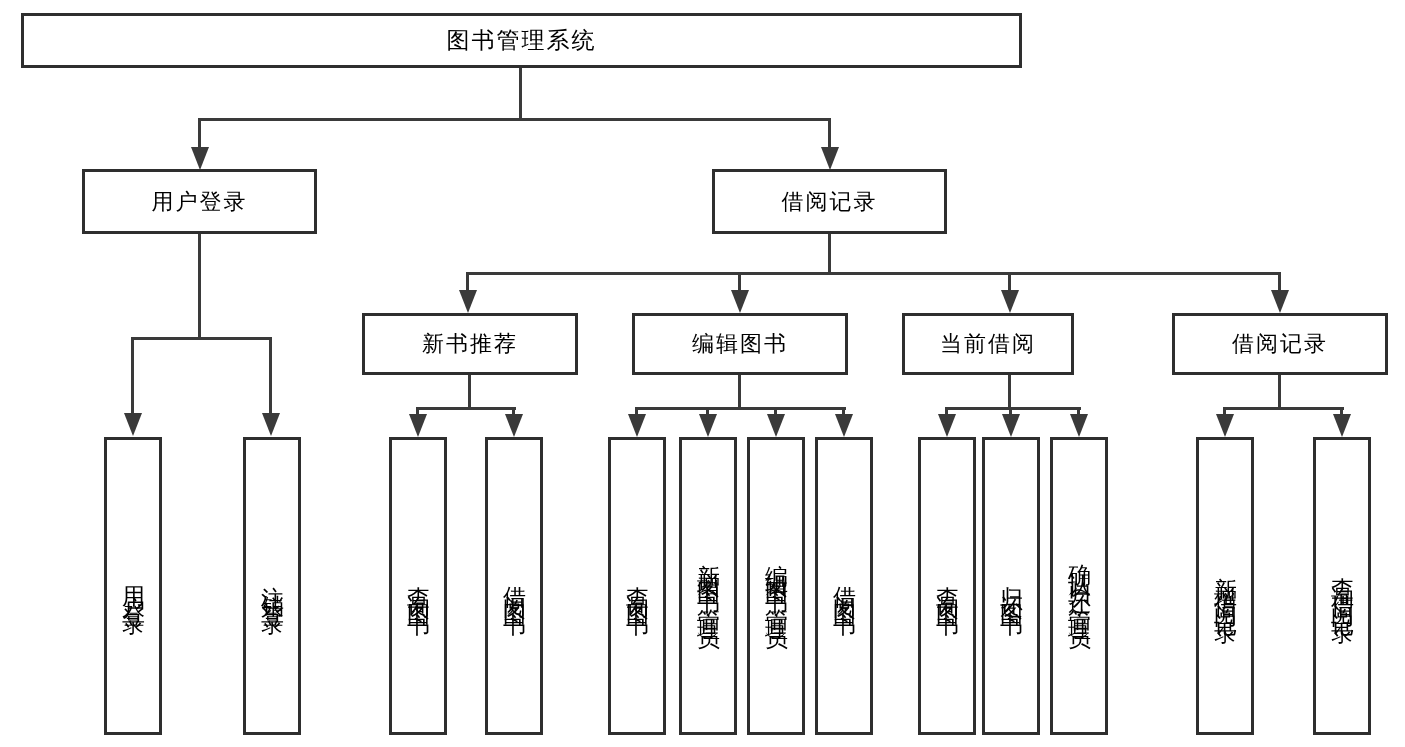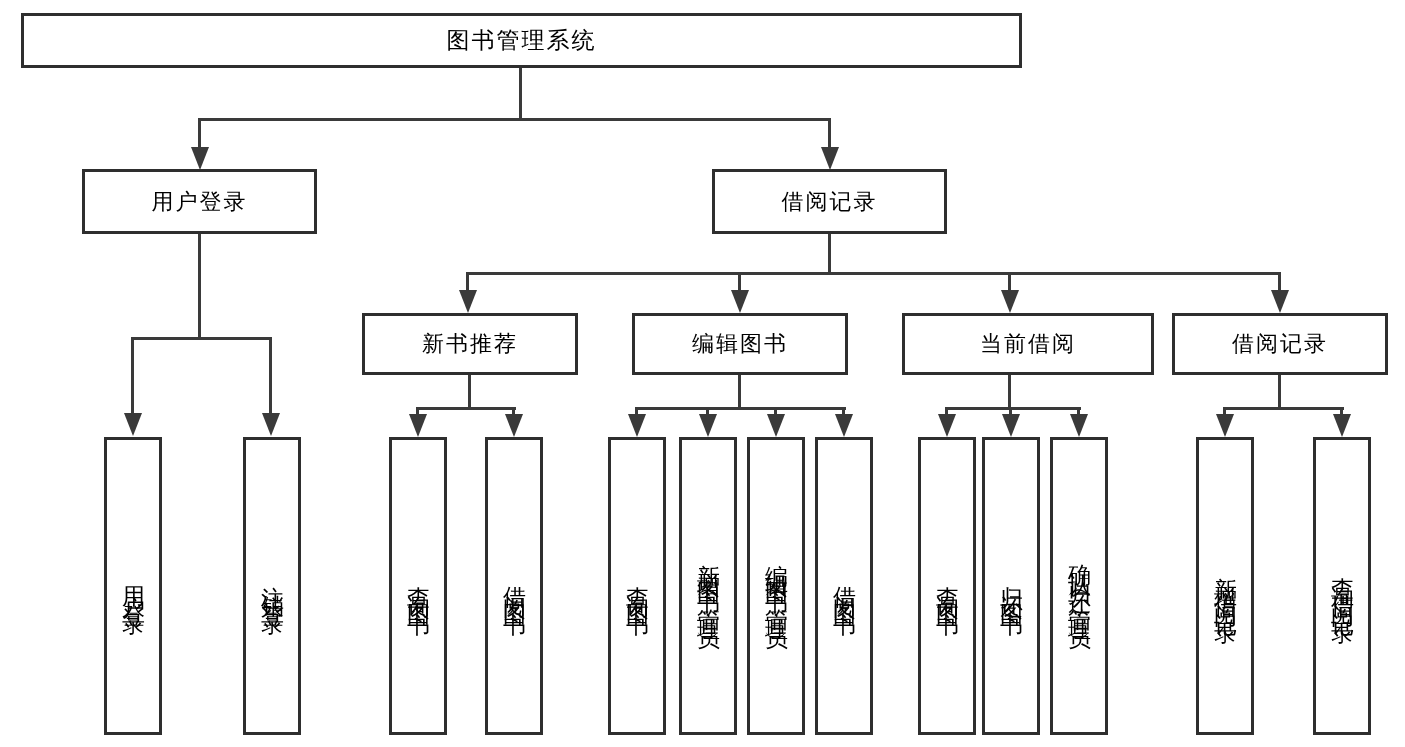--- a/index.html
+++ b/index.html
@@ -73,21 +73,21 @@
   <div class="arrow" style="left:1001px;top:290px;"></div>
   <div class="vline" style="left:1278px;top:272px;height:19px;"></div>
   <div class="arrow" style="left:1271px;top:290px;"></div>
 
   <div class="box" style="left:362px;top:313px;width:216px;height:62px;align-items:center;">
     <span class="hlabel">新书推荐</span>
   </div>
   <div class="box" style="left:632px;top:313px;width:216px;height:62px;">
     <span class="hlabel">编辑图书</span>
   </div>
-  <div class="box" style="left:902px;top:313px;width:252px;height:62px;">
+  <div class="box" style="left:902px;top:313px;width:172px;height:62px;">
     <span class="hlabel">当前借阅</span>
   </div>
   <div class="box" style="left:1172px;top:313px;width:216px;height:62px;">
     <span class="hlabel">借阅记录</span>
   </div>
 
   <div class="vline" style="left:468px;top:375px;height:32px;"></div>
   <div class="hline" style="left:416px;top:407px;width:100px;"></div>
   <div class="vline" style="left:416px;top:407px;height:8px;"></div>
   <div class="arrow" style="left:409px;top:414px;"></div>

